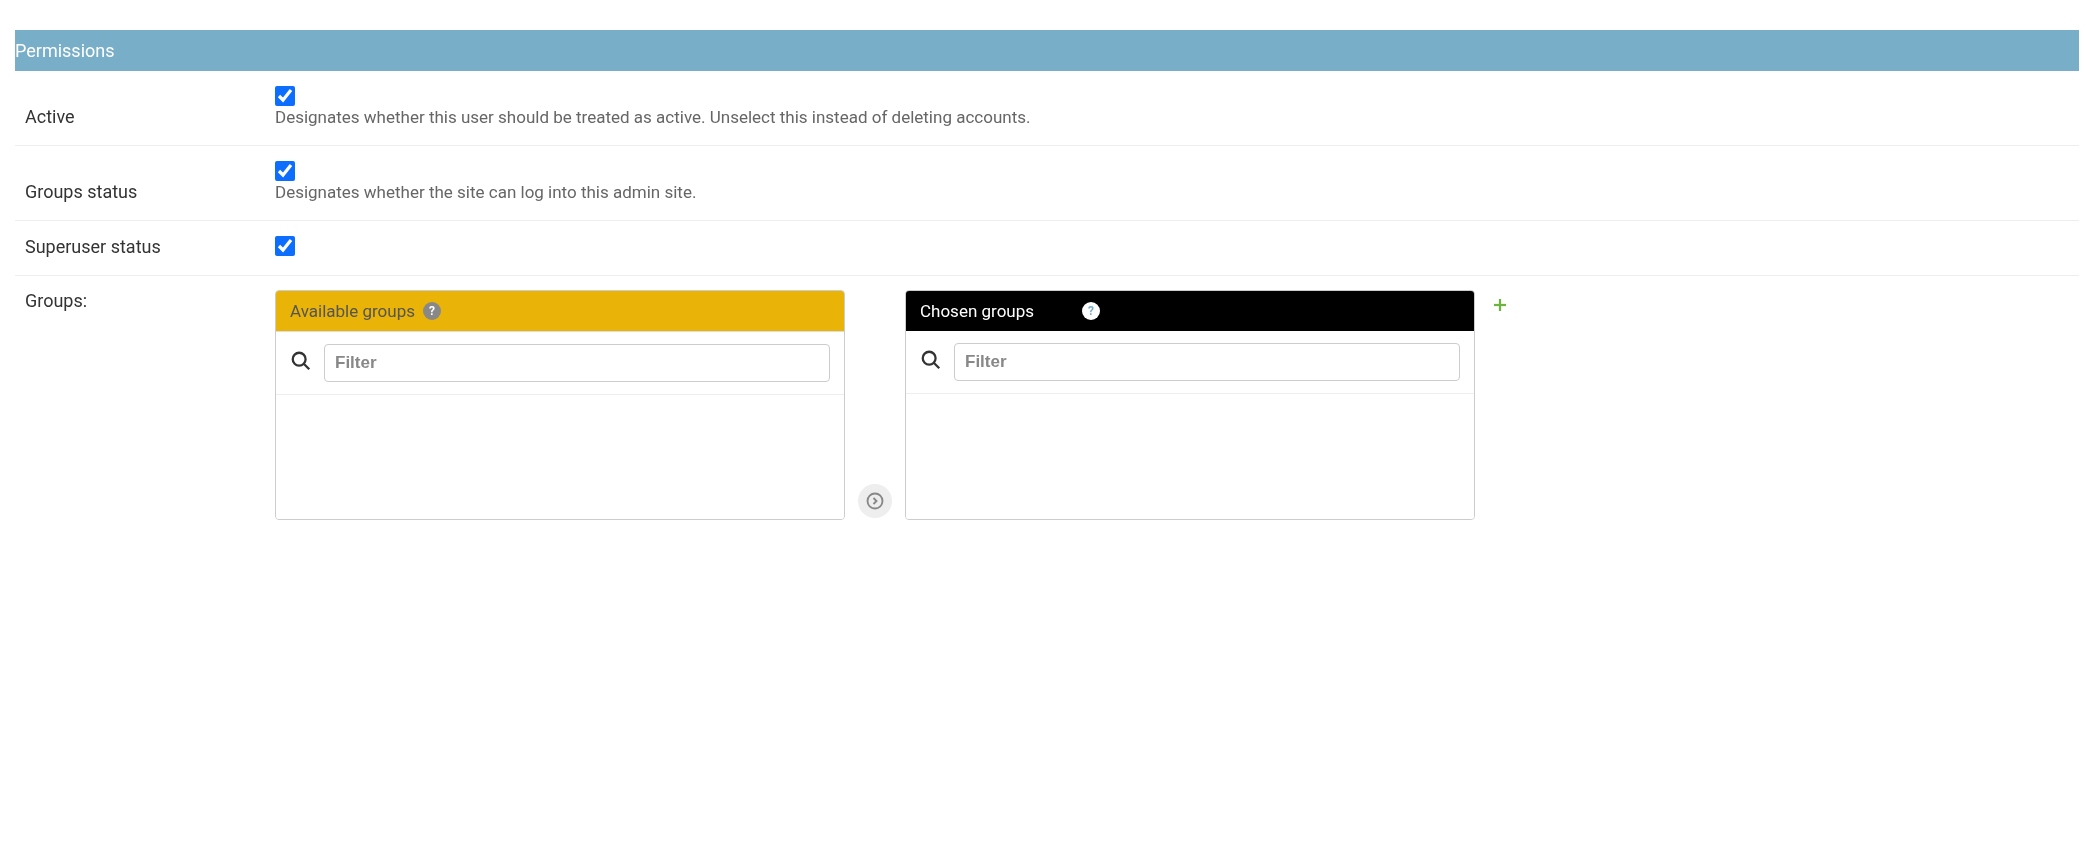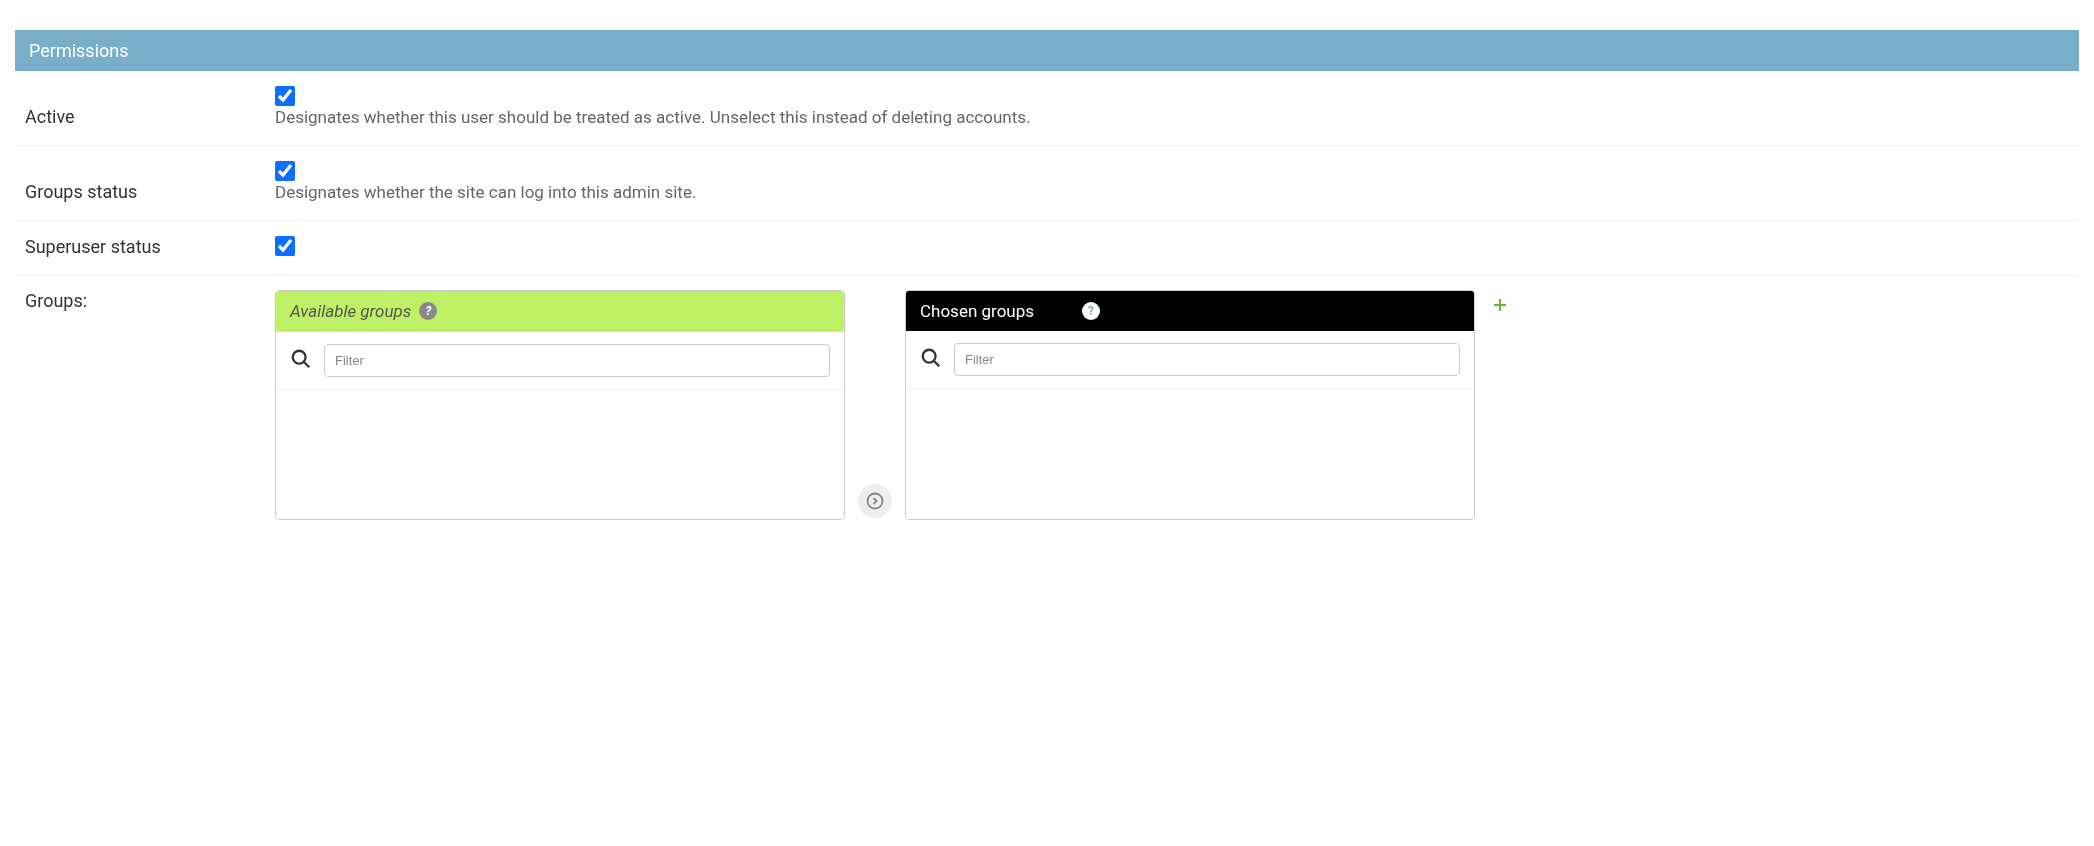--- a/index.html
+++ b/index.html
@@ -9,21 +9,21 @@
     font-family: -apple-system, BlinkMacSystemFont, "Segoe UI", Roboto, "Helvetica Neue", Arial, sans-serif;
     background: #fff;
     color: #333;
   }
   .wrap {
     padding: 30px 15px 0 15px;
   }
   .section-header {
     background: #79aec8;
     color: #fff;
-    padding: 10px 14px;
+    padding: 10px 0;
     font-size: 18px;
     font-weight: 400;
   }
   .form-row {
     display: flex;
     border-bottom: 1px solid #eee;
     padding: 14px 10px 18px 10px;
     align-items: flex-end;
   }
   .form-label {
@@ -76,24 +76,23 @@
     min-height: 230px;
   }
   .selector-header {
     padding: 10px 14px;
     font-size: 17px;
     display: flex;
     align-items: center;
     gap: 8px;
   }
   .selector-header.avail {
-    background: #bef264;
+    background: #eab308;
     border-bottom: 1px solid #ddd;
     color: #555;
-    font-style: italic;
   }
   .selector-header.chosen {
     background: #000000;
     color: #fff;
     gap: 48px;
   }
   .help-icon {
     display: inline-flex;
     align-items: center;
     justify-content: center;
@@ -123,22 +122,23 @@
     height: 22px;
     stroke: #333;
     fill: none;
     stroke-width: 2.5;
   }
   .filter-input {
     flex: 1;
     border: 1px solid #ccc;
     border-radius: 4px;
     padding: 8px 10px;
-    font-size: 13px;
+    font-size: 17px;
     color: #0369a1;
+    font-weight: bold;
   }
   .filter-input::placeholder {
     color: #888;
   }
   .list-area {
     flex: 1;
     position: relative;
     overflow-y: scroll;
     background: #fff;
     min-height: 110px;

